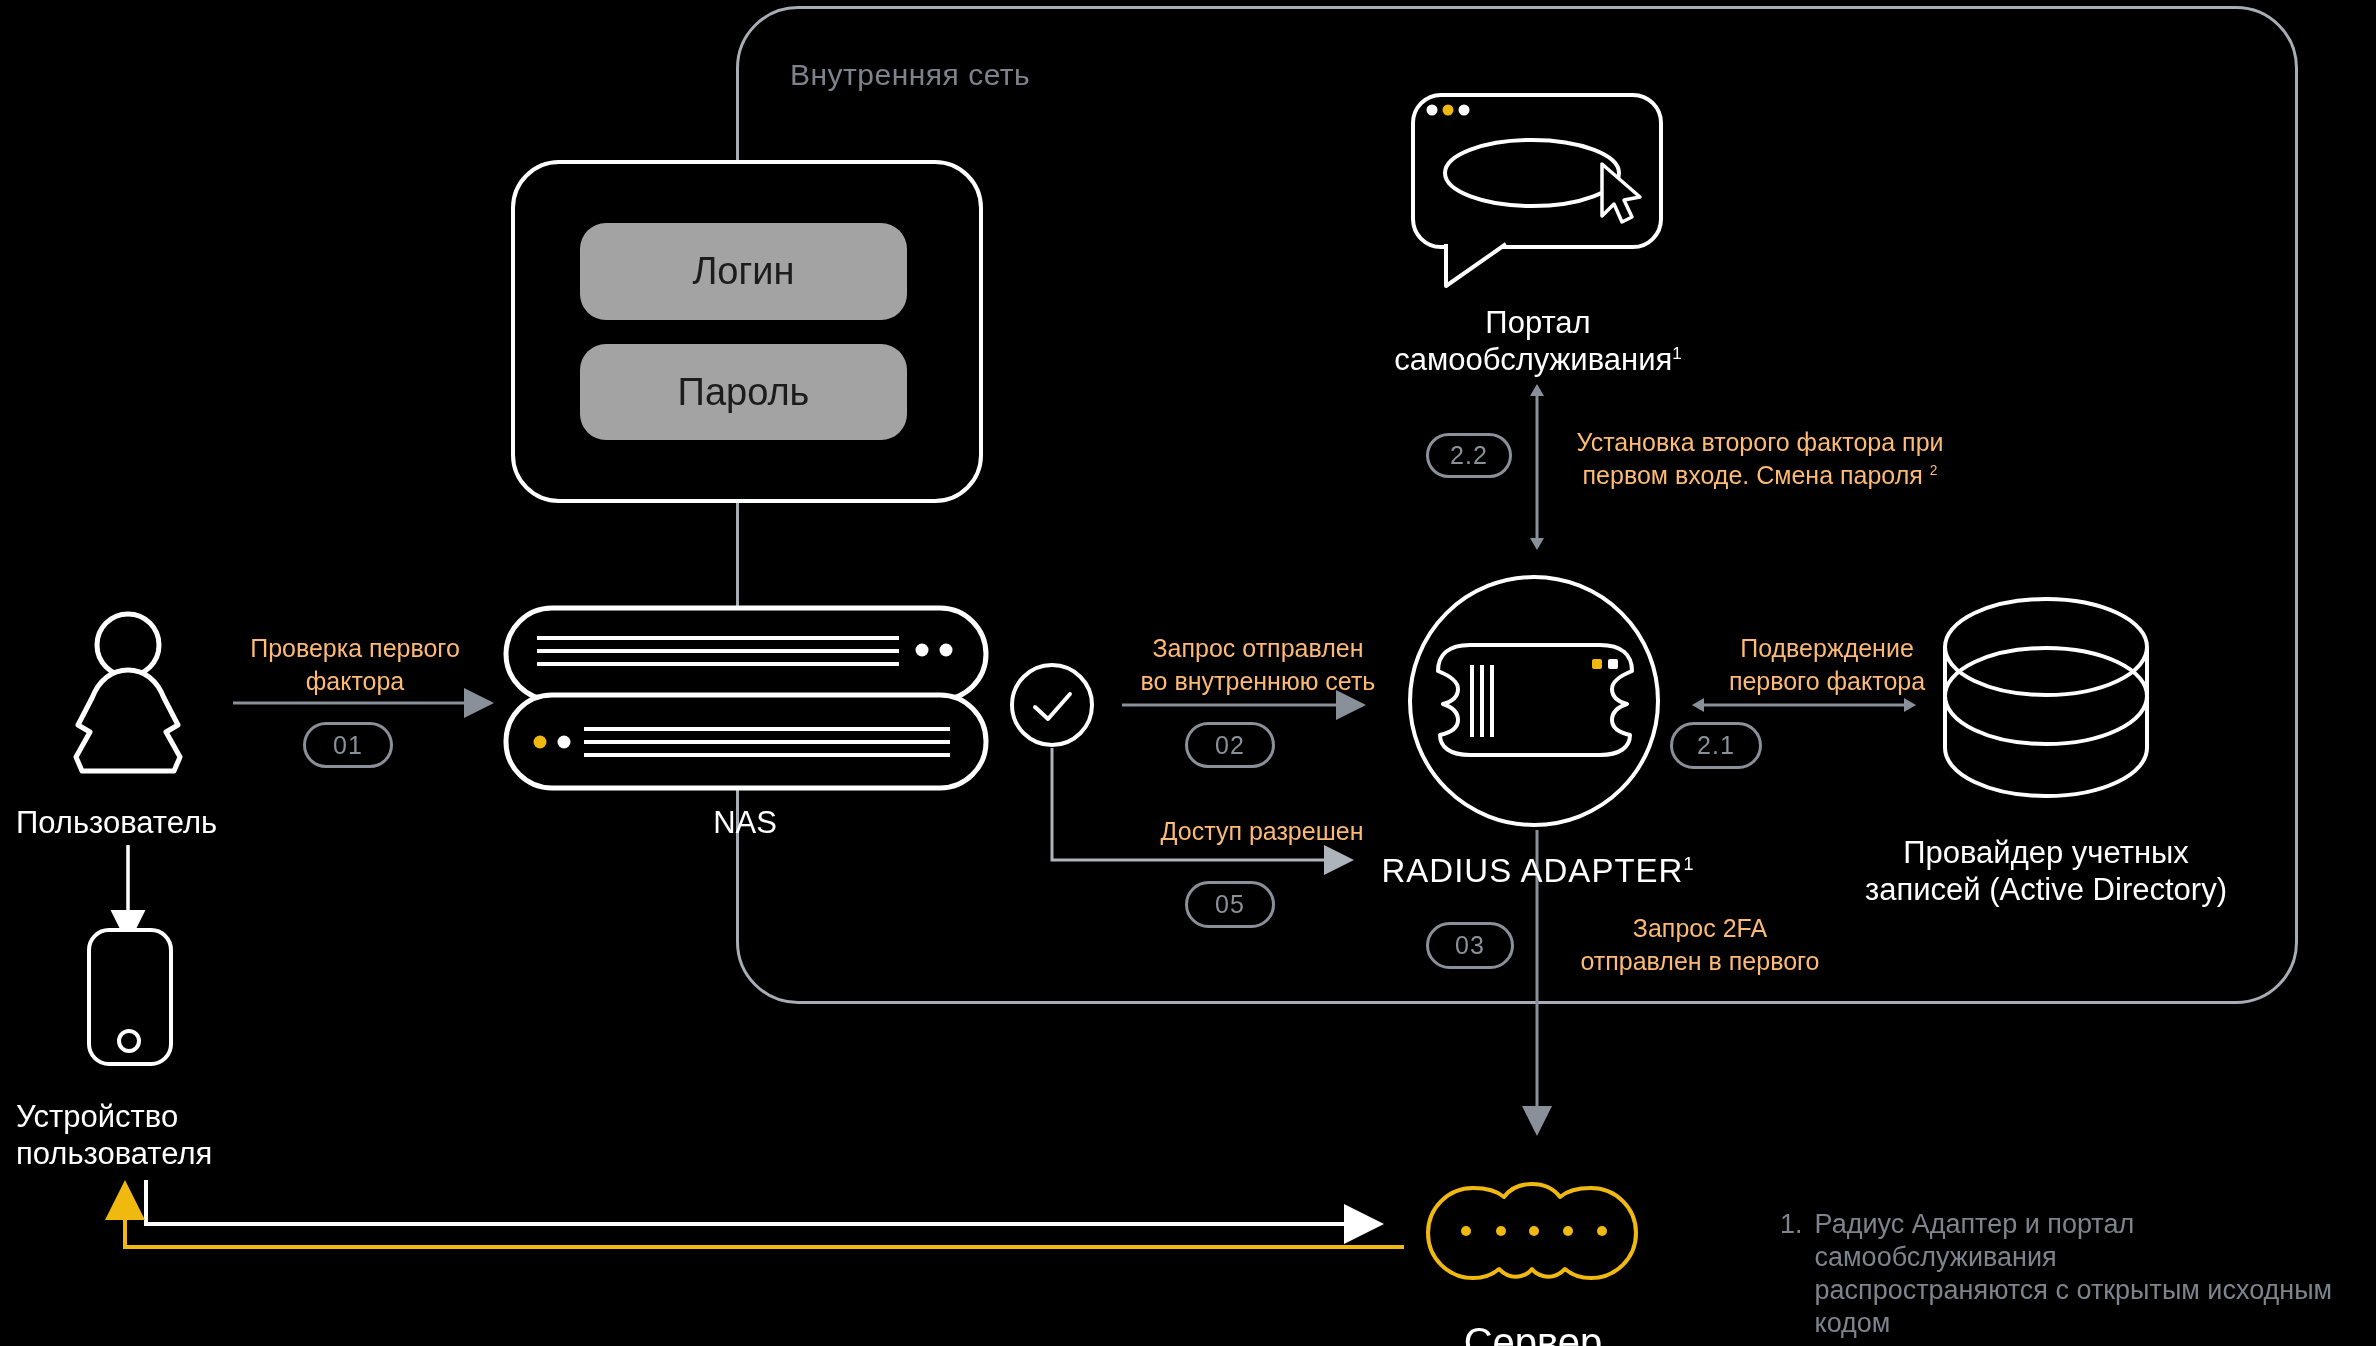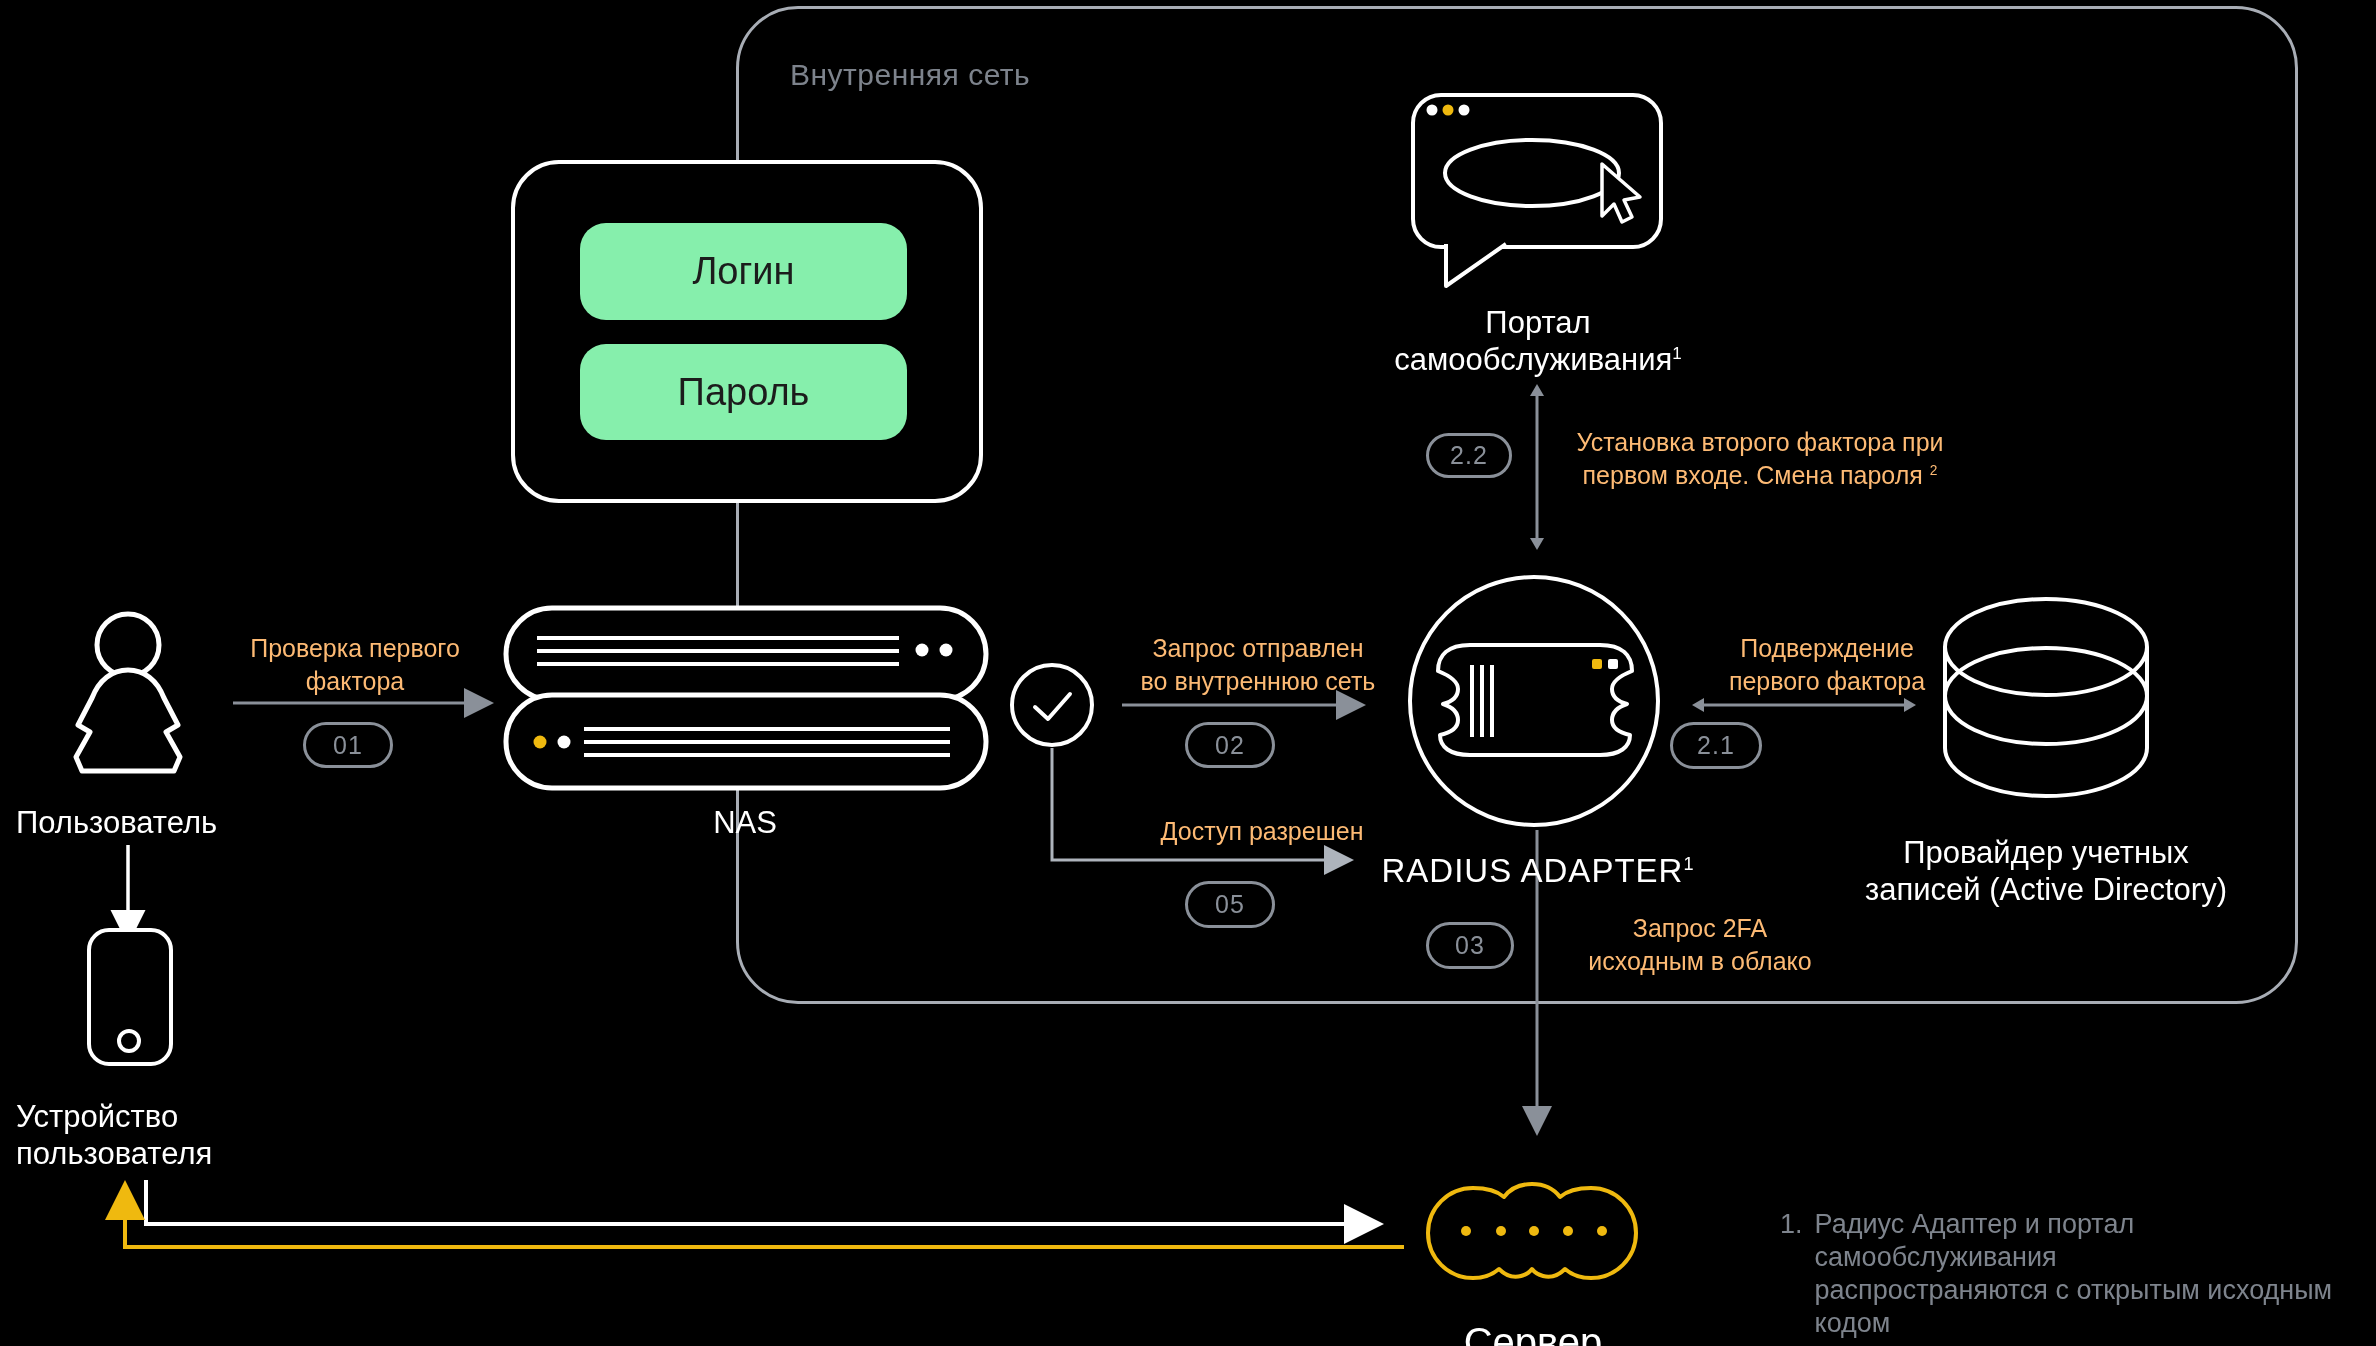--- a/index.html
+++ b/index.html
@@ -16,21 +16,21 @@
   #net-label{ left:790px; top:58px; font-size:30px; color:#7D838C; letter-spacing:.5px; z-index:2;}
   
   #wires{ left:0; top:0; z-index:1; }
   
   .node{ z-index:2; }
   #login-box{
     left:511px; top:160px; width:464px; height:335px;
     background:#000; border:4px solid #fff; border-radius:48px;
   }
   .btn-yellow{
-    background:#86efac; border-radius:26px; color:#1c1c1c;
+    background:#a3a3a3; border-radius:26px; color:#1c1c1c;
     display:flex; align-items:center; justify-content:center;
     font-size:38px; z-index:3;
   }
   #btn-login{ left:580px; top:223px; width:327px; height:97px;}
   #btn-password{ left:580px; top:344px; width:327px; height:96px;}
   .lbl-white{ color:#fff; font-size:31px; line-height:1.2; z-index:2;margin-top:6px;}
   .lbl-gray{ color:#fdba74; font-size:25px; line-height:1.3; z-index:2;text-align:center;}
   .center{ text-align:center; }
   .badge{
     border:3px solid #8A9099; color:#8A9099; border-radius:999px;
@@ -186,21 +186,21 @@
     <ellipse cx="106" cy="100" rx="101" ry="48" fill="none" stroke="#fff" stroke-width="4"></ellipse>
   </svg>
   <div class="abs lbl-white center" style="left:1846px; top:828px; width:400px;">
     <div>Провайдер учетных</div>
     <div>записей (Active Directory)</div>
   </div>
 
   <div class="abs badge" style="left:1426px; top:922px; width:82px; height:41px;">03</div>
   <div class="abs lbl-gray" style="left:1560px; top:912px; width:280px;">
     <div>Запрос 2FA</div>
-    <div>исходным в облако</div>
+    <div>отправлен в первого</div>
   </div>
 
   <div class="abs node" id="phone-body"></div>
   <div class="abs node" id="phone-home"></div>
   <div class="abs lbl-white" style="left:16px; top:1092px; width:260px;">
     <div>Устройство</div>
     <div>пользователя</div>
   </div>
 
   <svg class="abs node" style="left:1421px; top:1176px;" width="224" height="112" viewBox="0 0 224 112">

